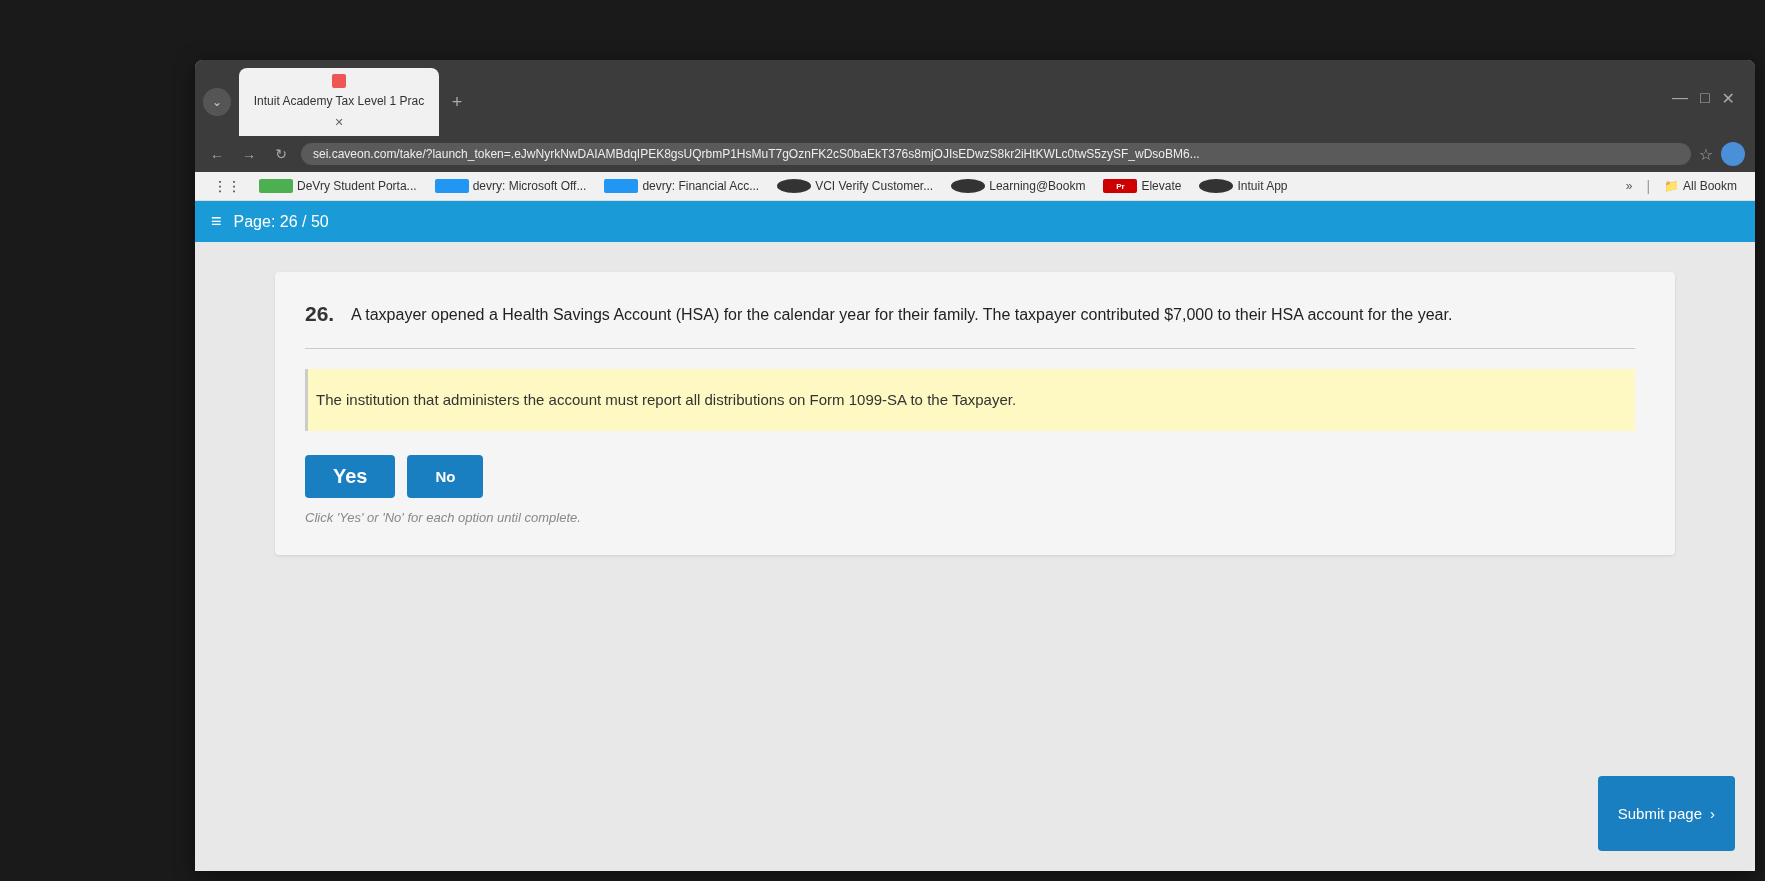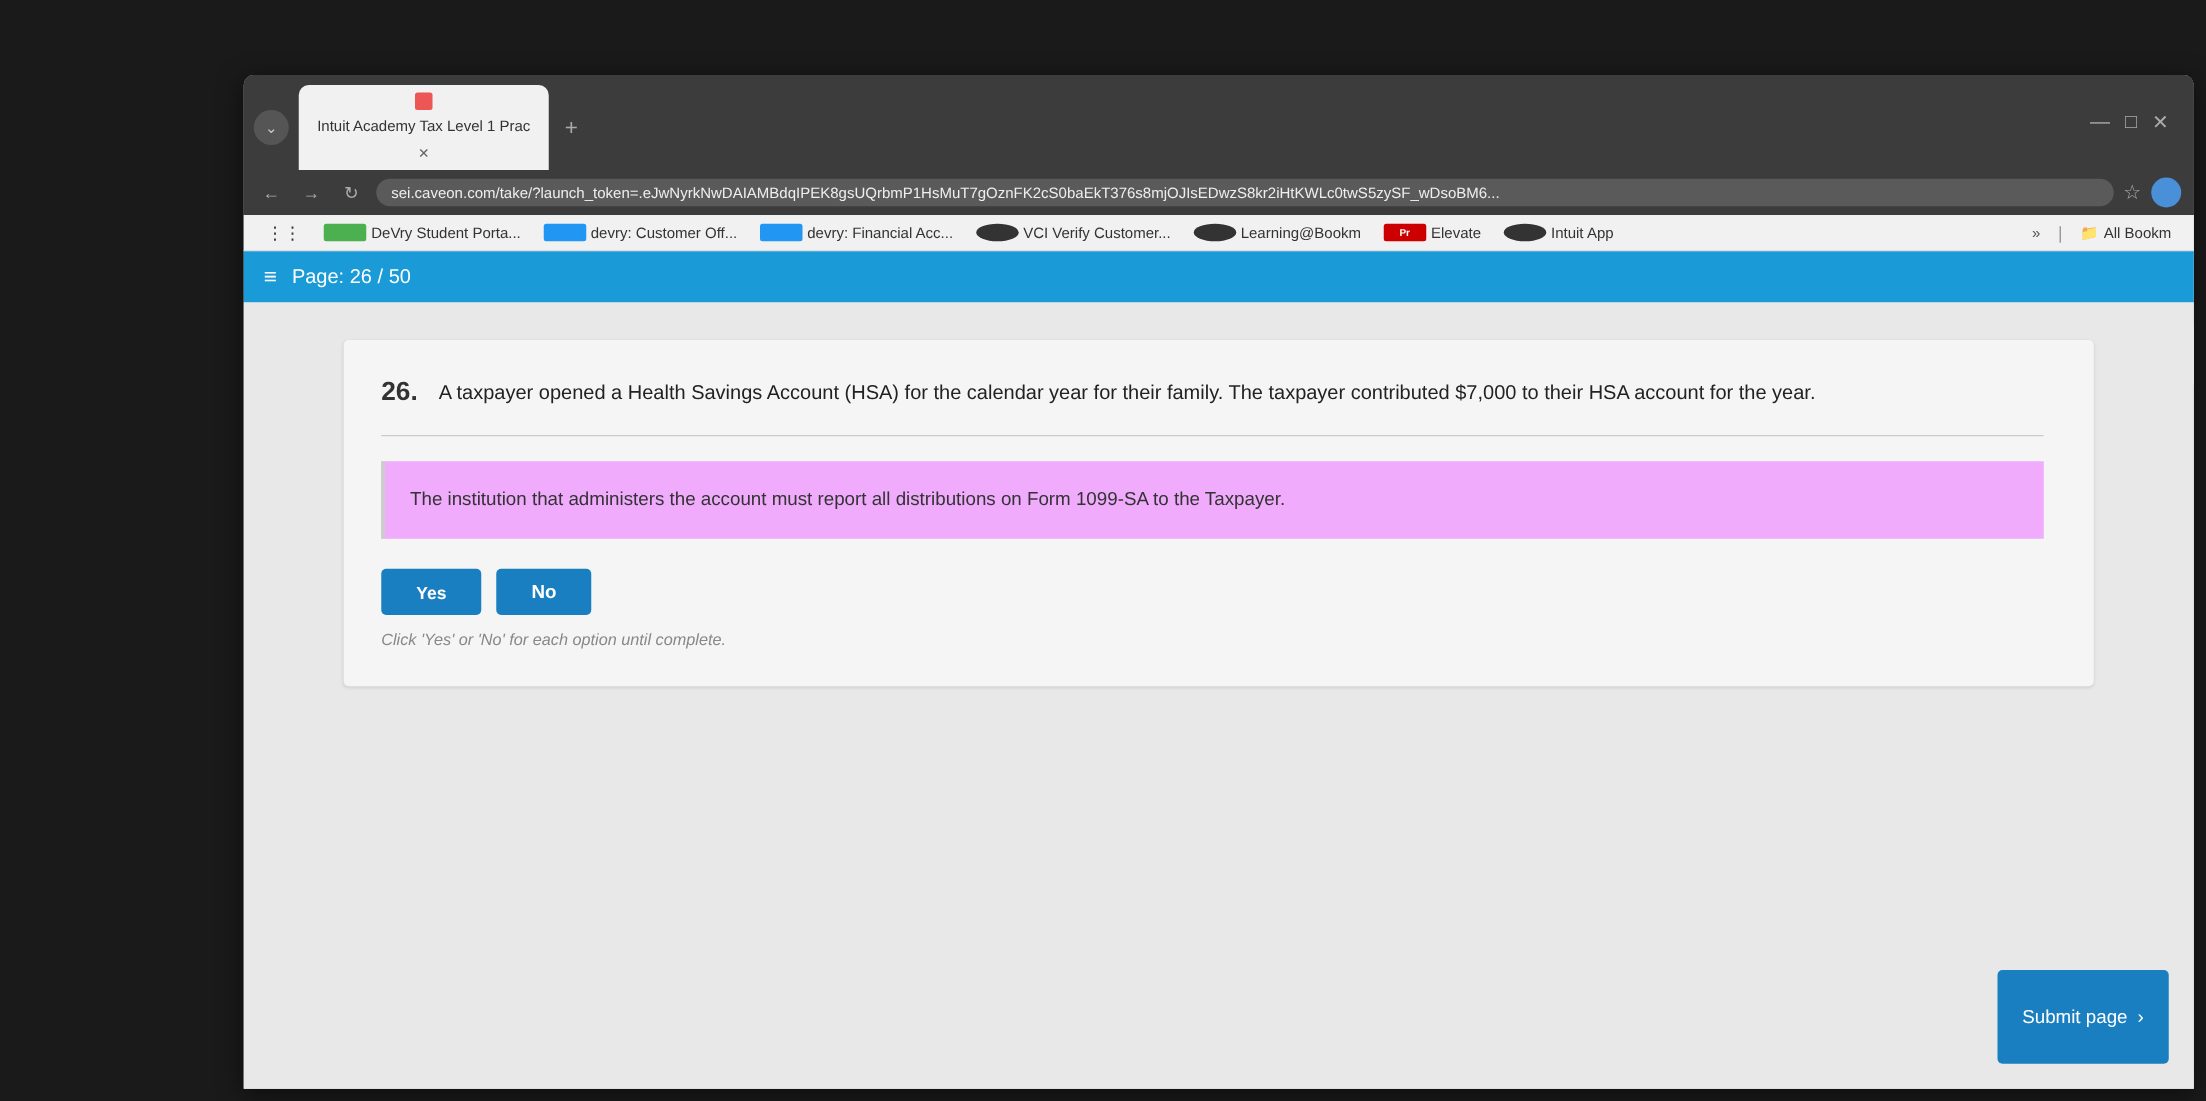--- a/index.html
+++ b/index.html
@@ -298,42 +298,42 @@
       padding-left: 46px;
     }
 
     .divider {
       border: none;
       border-top: 1px solid #ccc;
       margin: 20px 0;
     }
 
     .statement-box {
-      background: #f0abfc;
+      background: #fef9c3;
       border-left: 3px solid #ccc;
-      padding: 20px 20px;
+      padding: 20px 8px;
       margin: 16px 0;
       font-size: 15px;
       color: #333;
       line-height: 1.5;
     }
 
     .answer-buttons {
       display: flex;
       gap: 12px;
       margin-top: 24px;
     }
 
     .btn-yes {
       background: #1a7fc1;
       color: white;
       border: none;
       border-radius: 4px;
       padding: 10px 28px;
-      font-size: 14px;
+      font-size: 20px;
       font-weight: 600;
       cursor: pointer;
     }
 
     .btn-no {
       background: #1a7fc1;
       color: #ffffff;
       border: none;
       border-radius: 4px;
       padding: 10px 28px;
@@ -420,21 +420,21 @@
   <div class="bookmarks-bar">
     <div class="bookmark-item">
       <span style="font-size:14px;">⋮⋮</span>
     </div>
     <div class="bookmark-item">
       <div class="bookmark-icon bm-devry1"></div>
       <span>DeVry Student Porta...</span>
     </div>
     <div class="bookmark-item">
       <div class="bookmark-icon bm-devry2"></div>
-      <span>devry: Customer Off...</span>
+      <span>devry: Microsoft Off...</span>
     </div>
     <div class="bookmark-item">
       <div class="bookmark-icon bm-devry3"></div>
       <span>devry: Financial Acc...</span>
     </div>
     <div class="bookmark-item">
       <div class="bookmark-icon bm-vci"></div>
       <span>VCI Verify Customer...</span>
     </div>
     <div class="bookmark-item">

